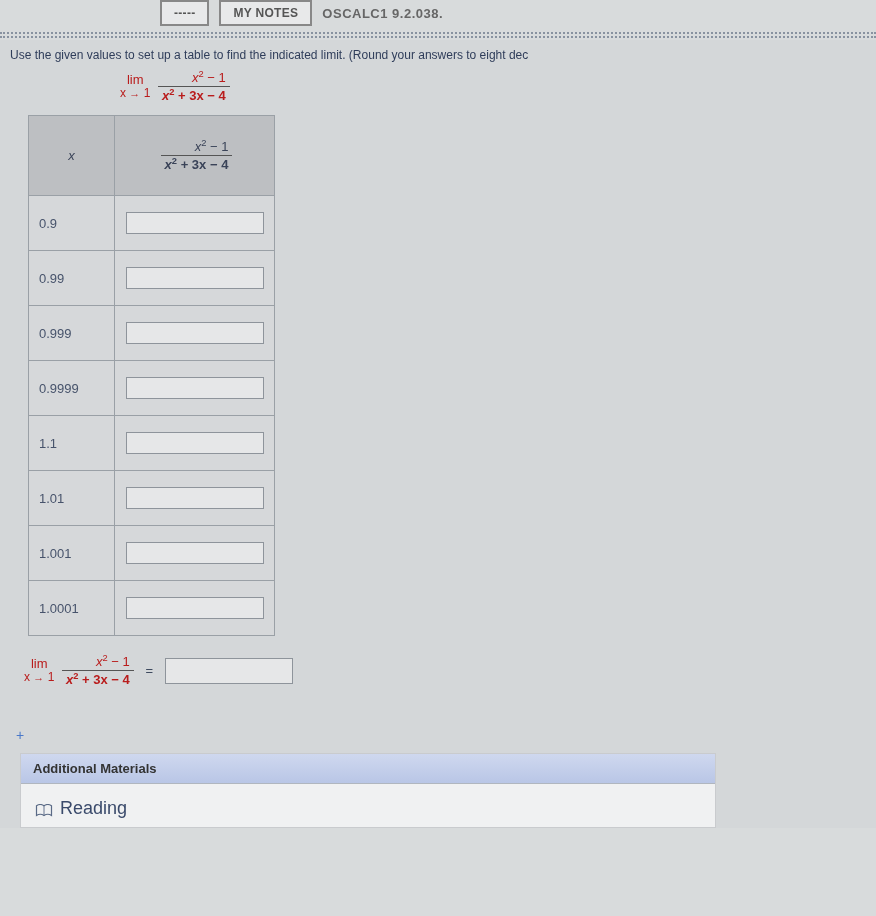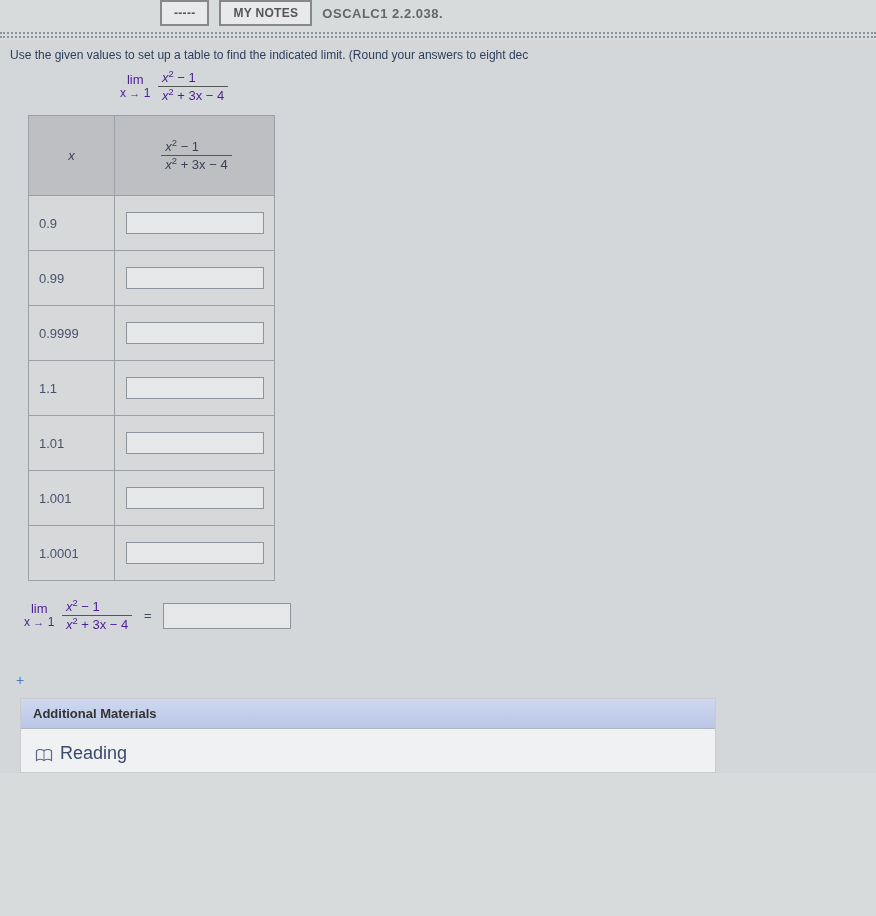--- a/index.html
+++ b/index.html
@@ -48,40 +48,40 @@
     }
     .prompt {
       color: #2f3d5a;
       font-size: 12px;
       margin-bottom: 8px;
     }
     
     .limit-wrap {
       display: inline-block;
       vertical-align: middle;
-      color: #4c1d95;
+      color: #b91c1c;
     }
     .limit {
       display: inline-block;
       text-align: center;
       font-size: 13px;
       line-height: 1.05;
       vertical-align: middle;
     }
     .limit .l1 { display:block; }
     .limit .l2 { display:block; font-size: 12px; }
     .arrow { font-size: 11px; }
     .frac {
       display: inline-block;
       vertical-align: middle;
-      text-align: left;
+      text-align: right;
       margin-left: 4px;
     }
     .frac .num { display:block; padding: 0 4px 1px 4px; border-bottom: 1px solid #555; white-space: nowrap; }
-    .frac .den { display:block; padding: 1px 4px 0 4px; white-space: nowrap; }
+    .frac .den { display:block; padding: 1px 4px 0 4px; white-space: nowrap; font-weight: bold; }
     sup { font-size: 0.72em; vertical-align: super; line-height:0; }
     .top-expr {
       margin: 0 0 12px 110px;
     }
     
     .tbl {
       border-collapse: collapse;
       margin-left: 18px;
       background: #d6d8da;
     }
@@ -174,21 +174,21 @@
       display: inline-block;
     }
   </style>
 </head>
 <body>
 
 <div class="top-area">
   <div class="top-row">
     <span class="top-btn">-----</span>
     <span class="top-btn">MY NOTES</span>
-    <span class="top-label">OSCALC1 2.2.038.</span>
+    <span class="top-label">OSCALC1 9.2.038.</span>
   </div>
   <div class="divider"></div>
 </div>
 
 <div class="content">
 
   <div class="prompt">Use the given values to set up a table to find the indicated limit. (Round your answers to eight dec</div>
 
   <div class="top-expr">
     <span class="limit-wrap">
@@ -215,20 +215,24 @@
         </th>
       </tr>
     </thead>
     <tbody>
       <tr>
         <td class="xcell">0.9</td>
         <td class="inpcell"><input class="answer-input" value="" style=""></td>
       </tr>
       <tr>
         <td class="xcell">0.99</td>
+        <td class="inpcell"><input class="answer-input" value="" style=""></td>
+      </tr>
+      <tr>
+        <td class="xcell">0.999</td>
         <td class="inpcell"><input class="answer-input" value="" style=""></td>
       </tr>
       <tr>
         <td class="xcell">0.9999</td>
         <td class="inpcell"><input class="answer-input" value="" style=""></td>
       </tr>
       <tr>
         <td class="xcell">1.1</td>
         <td class="inpcell"><input class="answer-input" value="" style=""></td>
       </tr>

